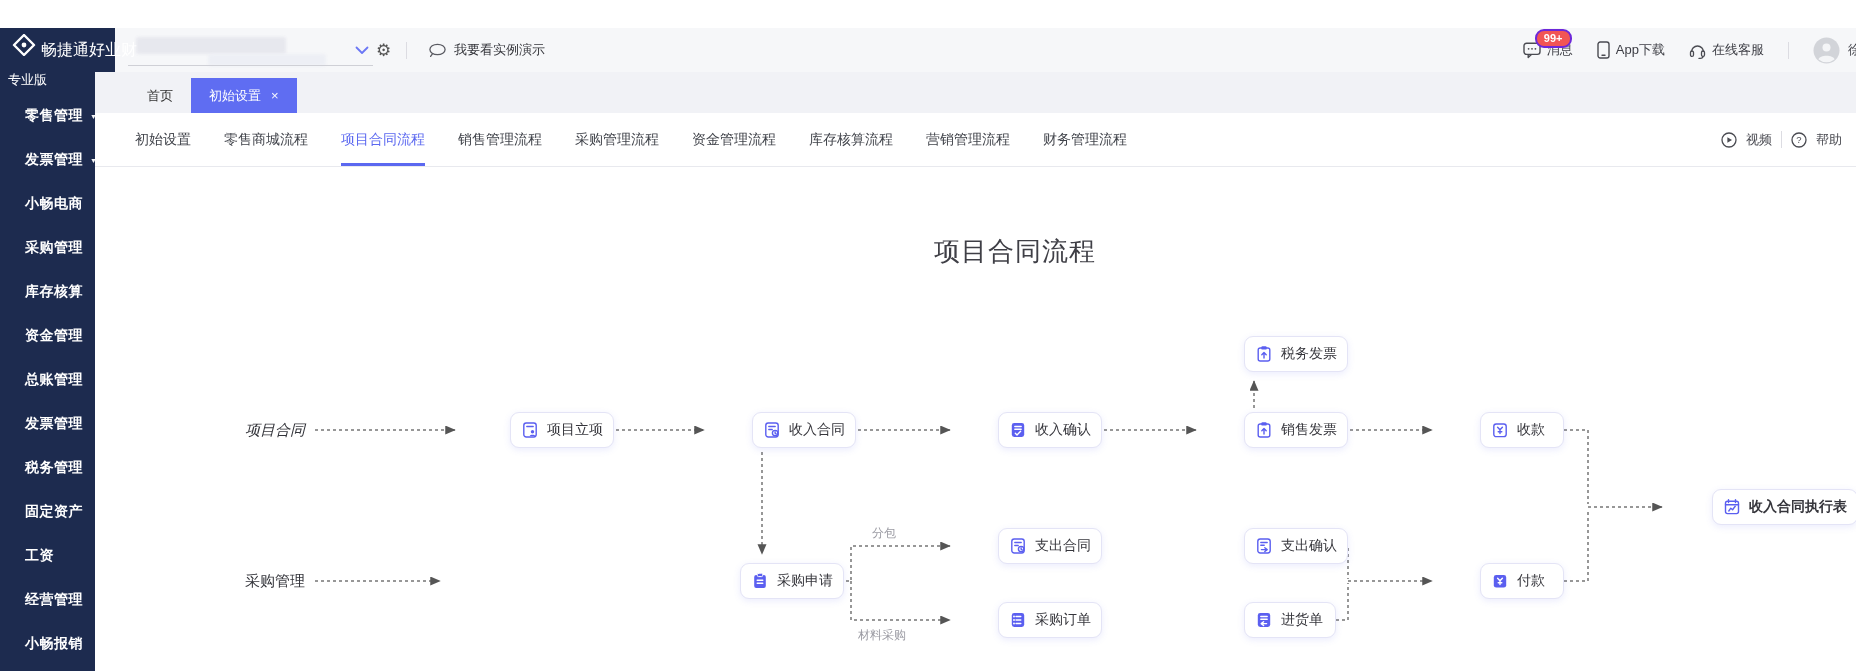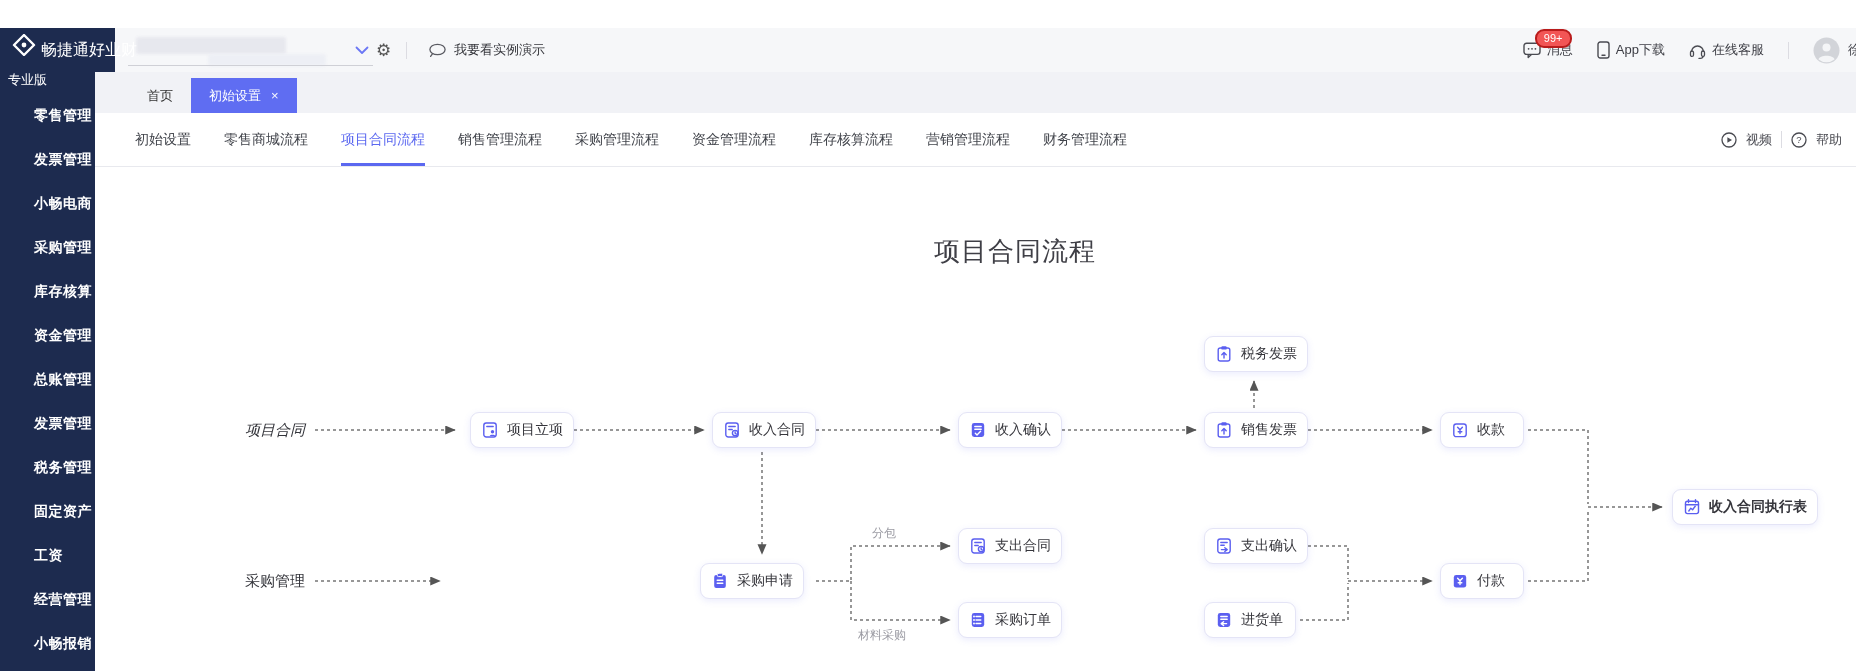--- a/index.html
+++ b/index.html
@@ -18,56 +18,56 @@
   .ws-blur2{position:absolute;left:80px;top:26px;width:118px;height:12px;background:#edeff5;border-radius:3px;filter:blur(1.5px);}
   .ws-underline{position:absolute;left:0;right:0;bottom:6px;height:1px;background:#cfd0d6;}
   .ws-chevron{position:absolute;right:4px;top:18px;}
   .gear{position:absolute;left:376px;top:0;height:44px;display:flex;align-items:center;font-size:17px;color:#555;cursor:default;}
   .hdr-div{width:1px;height:17px;background:#dcdce2;}
   .hdr-div.abs{position:absolute;left:406px;top:14px;}
   .demo-group{position:absolute;left:428px;top:0;height:44px;display:flex;align-items:center;gap:7px;color:#33343a;font-size:13px;}
   .hdr-right{position:absolute;right:-18px;top:0;height:44px;display:flex;align-items:center;gap:24px;}
   .hdr-item{display:flex;align-items:center;gap:6px;color:#3c3d44;font-size:13px;white-space:nowrap;}
   .msg-wrap{position:relative;}
-  .badge{position:absolute;top:-12px;left:12px;background:#f25555;color:#fff;font-size:11px;font-weight:normal;
-         padding:1px 7px;border-radius:9px;border:2px solid #b91c1c;line-height:13px;}
+  .badge{position:absolute;top:-12px;left:12px;background:#f25555;color:#fff;font-size:11px;font-weight:bold;
+         padding:1px 7px;border-radius:9px;border:2px solid #6d28d9;line-height:13px;}
   .avatar-group{display:flex;align-items:center;gap:8px;color:#3c3d44;font-size:13px;}
 
   
   .tabrow{position:absolute;left:95px;top:72px;right:0;height:41px;background:#f1f2f6;z-index:2;
           display:flex;align-items:flex-end;padding-left:34px;}
   .tab{height:35px;line-height:35px;padding:0 18px;font-size:13px;color:#333;display:flex;align-items:center;gap:10px;}
   .tab.active{background:#5f6df2;color:#fff;}
   .tab-close{font-size:13px;line-height:1;opacity:.95;}
 
   
   .subtabrow{position:absolute;left:95px;top:113px;right:0;height:53px;background:#fff;
              border-bottom:1px solid #e8e9ee;z-index:2;display:flex;align-items:stretch;padding-left:40px;}
   .subtabs{display:flex;gap:33px;}
   .subtab{display:flex;align-items:center;font-size:14px;color:#40434a;cursor:default;}
   .subtab.active{color:#5b68f0;box-shadow:inset 0 -3px 0 #5b68f0;}
   .subtab-actions{position:absolute;right:14px;top:0;height:53px;display:flex;align-items:center;gap:9px;
                   color:#4a4b52;font-size:13px;}
 
   
   .sidebar{position:absolute;left:0;top:72px;bottom:0;width:95px;background:#1d2b4f;z-index:3;padding-top:22px;box-sizing:border-box;}
-  .side-item{height:44px;display:flex;align-items:center;padding-left:34px;color:#fff;font-size:14px;
+  .side-item{height:44px;display:flex;align-items:center;padding-left:25px;color:#fff;font-size:14px;
              font-weight:600;letter-spacing:.5px;white-space:nowrap;}
   .side-caret{font-size:7px;margin-left:7px;opacity:.95;}
 
   
   .canvas{position:absolute;inset:0;z-index:1;}
   #connectors{position:absolute;left:0;top:0;}
   .flow-title{position:absolute;left:1015px;top:234px;transform:translateX(-50%);margin:0;
               font-size:26px;font-weight:500;color:#3f3f46;letter-spacing:1px;white-space:nowrap;}
   .lane-label{position:absolute;font-size:15px;color:#34353b;white-space:nowrap;line-height:18px;}
   .branch-label{position:absolute;font-size:12px;color:#9a9aa2;white-space:nowrap;line-height:14px;}
   .node{position:absolute;height:36px;box-sizing:border-box;display:flex;align-items:center;gap:8px;
         padding:0 10px;background:#fff;border:1px solid #e4e4f6;border-radius:9px;
-        box-shadow:0 2px 7px rgba(100,105,240,.13);font-size:14px;color:#36363c;white-space:nowrap;cursor:default;}
+        box-shadow:0 2px 7px rgba(100,105,240,.13);font-size:14px;color:#36363c;white-space:nowrap;cursor:default;margin-left:40px;}
 </style>
 </head>
 <body>
 
 <div id="app">
 
   <div class="canvas">
     <svg id="connectors" width="1856" height="671" viewBox="0 0 1856 671">
       <defs>
         <marker id="arrw" markerWidth="9" markerHeight="8" refX="6.5" refY="3" orient="auto">

